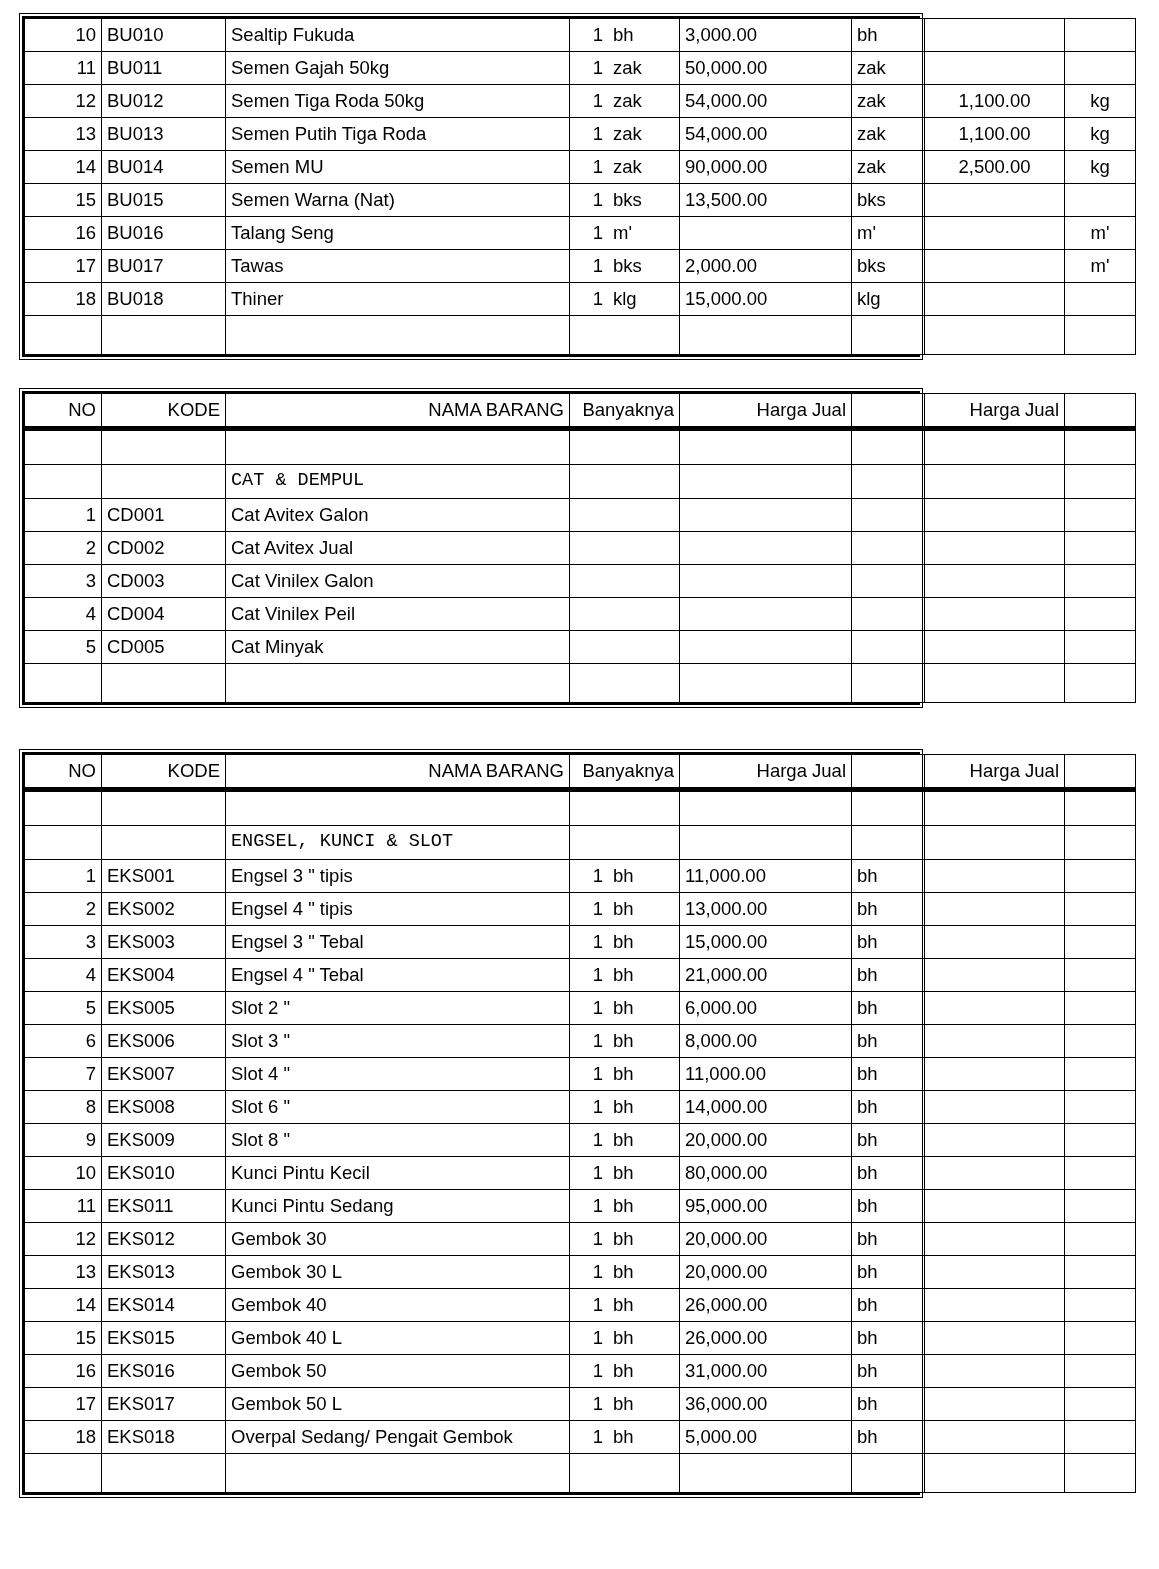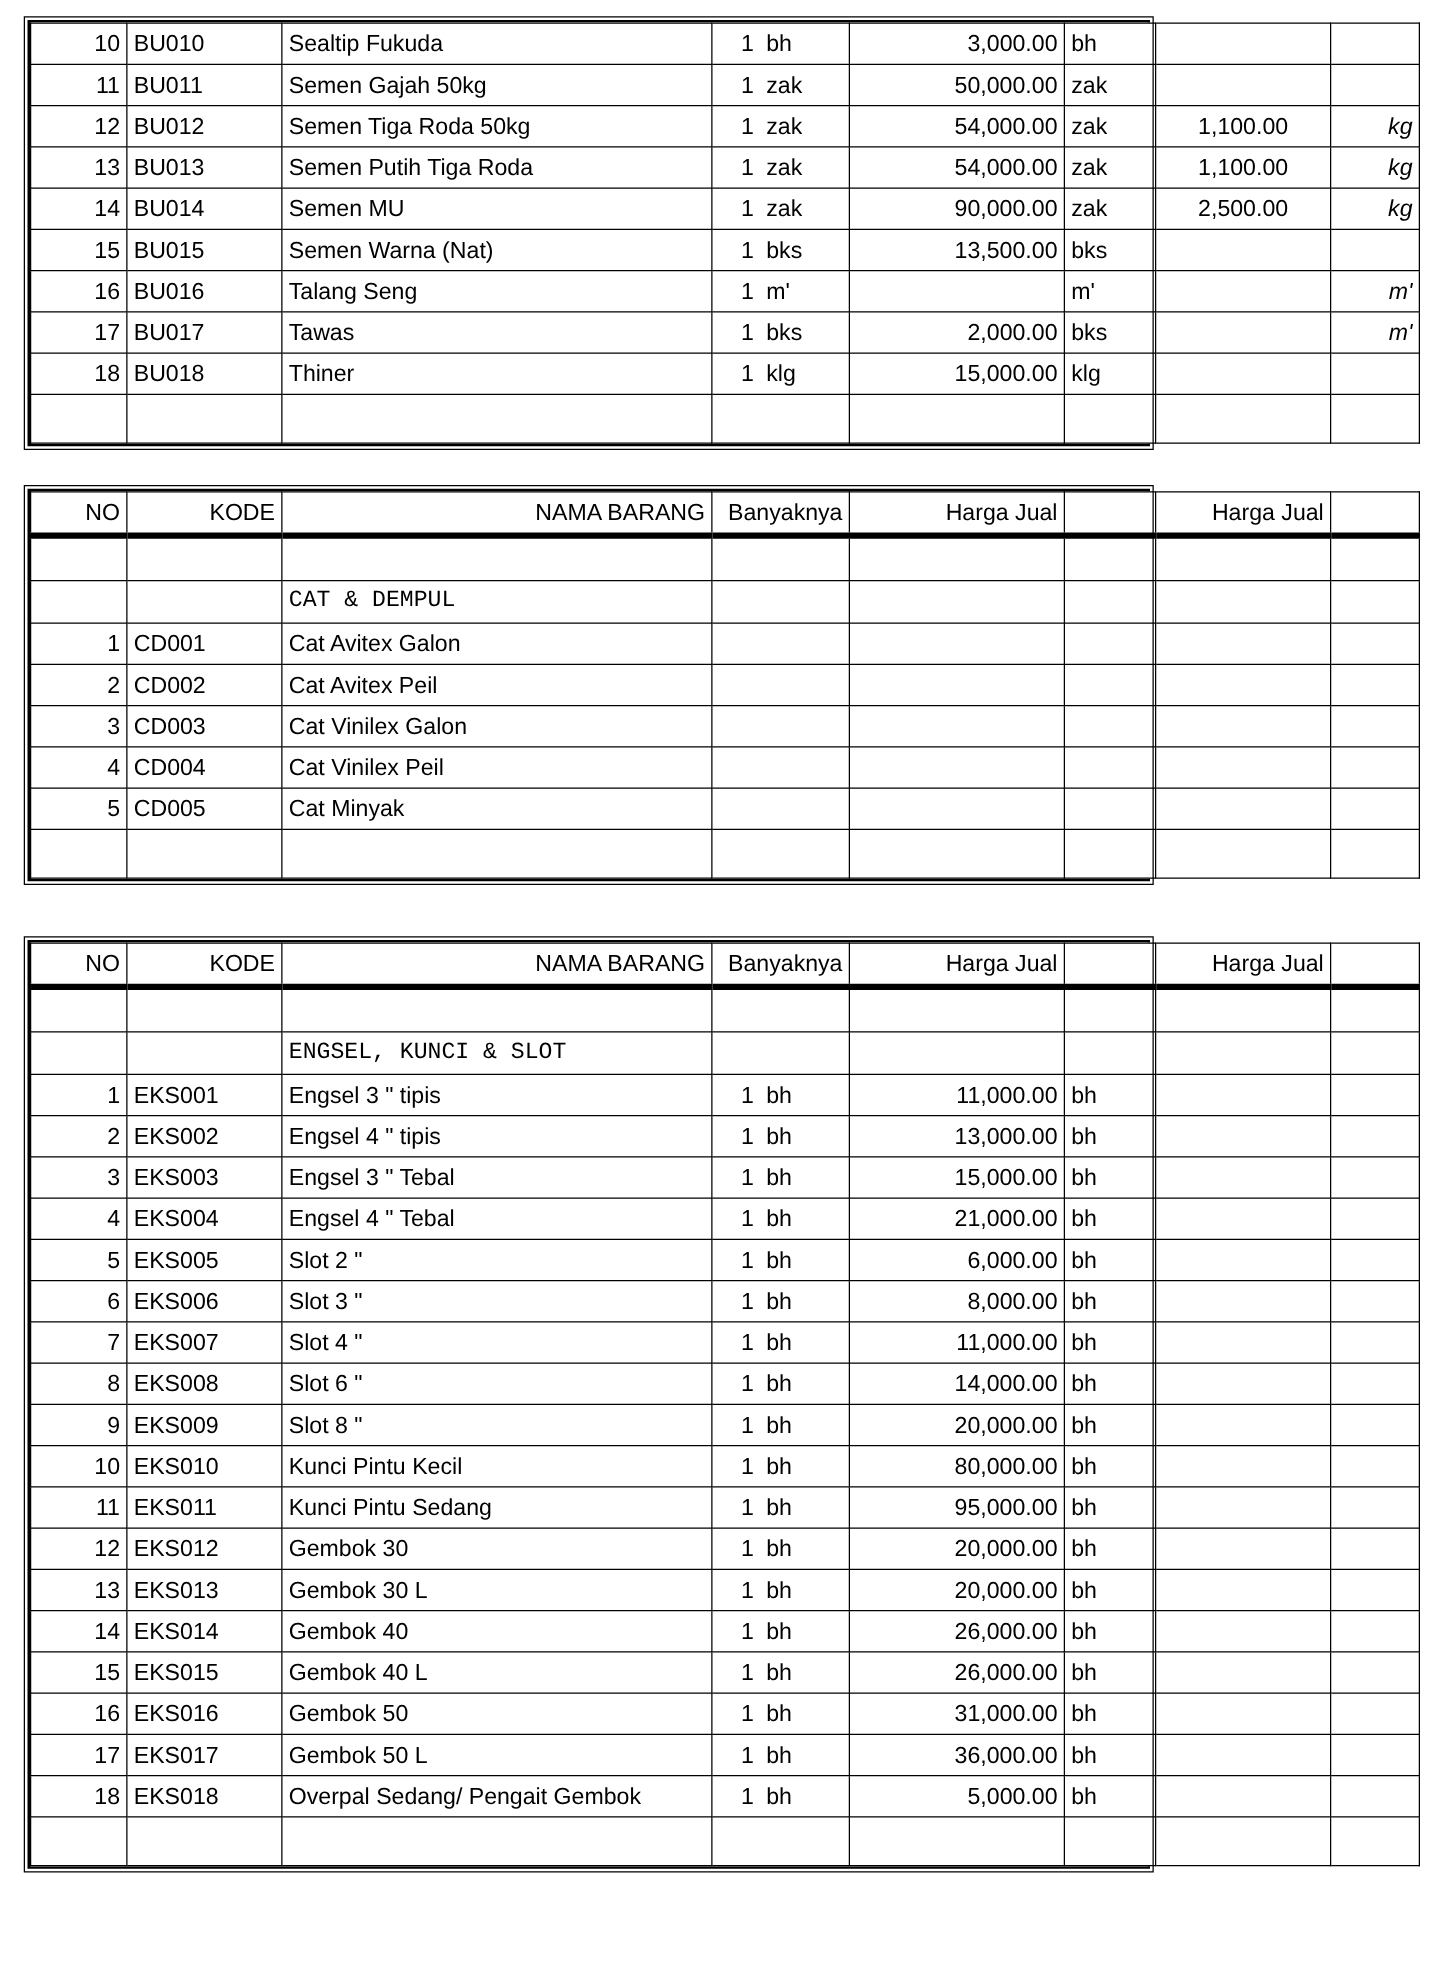--- a/index.html
+++ b/index.html
@@ -56,24 +56,24 @@
   col.c-qty    { width: 110px; }
   col.c-harga  { width: 172px; }
   col.c-sat    { width: 73px; }
   col.c-harga2 { width: 140px; }
   col.c-sat2   { width: 71px; }
 
   .cell-no     { text-align: right; padding-right: 6px; }
   .cell-kode   { text-align: left; }
   .cell-nama   { text-align: left; }
   .cell-qty    { text-align: left; padding-left: 0; }
-  .cell-harga  { text-align: right; padding-right: 8px; }
+  .cell-harga  { padding-right: 8px; }
   .cell-sat    { text-align: left; }
   .cell-harga2 { text-align: center; padding-right: 8px; }
-  .cell-sat2   { text-align: right; font-style: italic; }
+  .cell-sat2   { text-align: center; }
 
   .qty-inner {
     display: flex;
     align-items: center;
   }
   .qty-num {
     width: 38px;
     text-align: right;
     padding-right: 10px;
     box-sizing: border-box;
@@ -326,21 +326,21 @@
               </div>
             </td>
             <td class="cell-harga">&nbsp;</td>
             <td class="cell-sat">&nbsp;</td>
             <td class="cell-harga2">&nbsp;</td>
             <td class="cell-sat2">&nbsp;</td>
           </tr>
           <tr>
             <td class="cell-no">2</td>
             <td class="cell-kode">CD002</td>
-            <td class="cell-nama">Cat Avitex Peil</td>
+            <td class="cell-nama">Cat Avitex Jual</td>
             <td class="cell-qty">
               <div class="qty-inner">
                 <span class="qty-num"></span>
                 <span class="qty-unit"></span>
               </div>
             </td>
             <td class="cell-harga">&nbsp;</td>
             <td class="cell-sat">&nbsp;</td>
             <td class="cell-harga2">&nbsp;</td>
             <td class="cell-sat2">&nbsp;</td>

